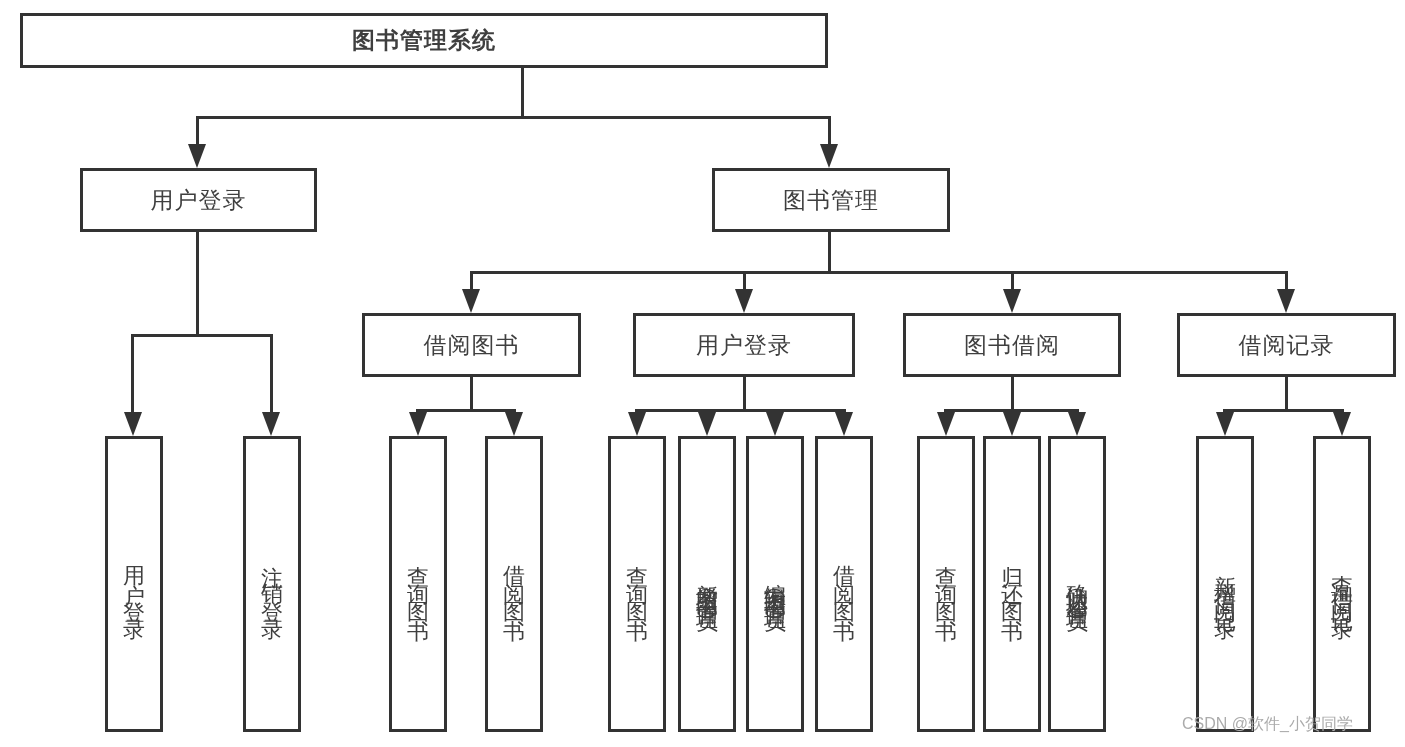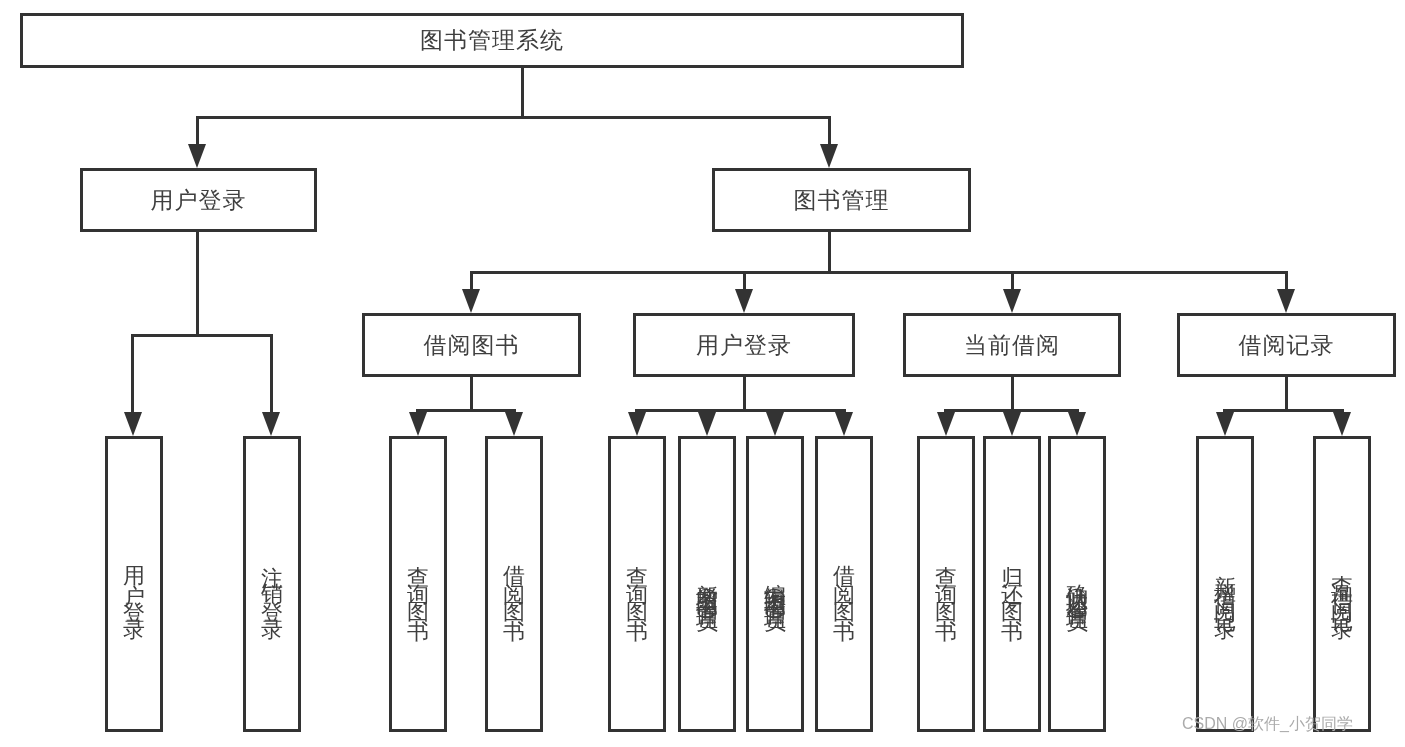--- a/index.html
+++ b/index.html
@@ -61,31 +61,31 @@
     color: #ababab;
     font-size: 16px;
     white-space: nowrap;
   }
 </style>
 </head>
 <body>
 
 <div class="stage">
 
-  <div class="node" style="left:20px; top:13px; width:944px; height:55px;">图书管理系统</div>
+  <div class="node" style="left:20px; top:13px; width:808px; height:55px;font-weight:bold;">图书管理系统</div>
 
   <div class="vline" style="left:521px; top:66px; height:53px;"></div>
   <div class="hline" style="left:196px; top:116px; width:635px;"></div>
   <div class="vline" style="left:196px; top:116px; height:32px;"></div>
   <div class="arrow" style="left:188px; top:144px;"></div>
   <div class="vline" style="left:828px; top:116px; height:30px;"></div>
   <div class="arrow" style="left:820px; top:144px;"></div>
 
   <div class="node" style="left:80px; top:168px; width:237px; height:64px;">用户登录</div>
-  <div class="node" style="left:712px; top:168px; width:259px; height:64px;">图书管理</div>
+  <div class="node" style="left:712px; top:168px; width:238px; height:64px;">图书管理</div>
 
   <div class="vline" style="left:196px; top:231px; height:106px;"></div>
   <div class="hline" style="left:131px; top:334px; width:142px;"></div>
   <div class="vline" style="left:131px; top:334px; height:78px;"></div>
   <div class="arrow" style="left:124px; top:412px;"></div>
   <div class="vline" style="left:270px; top:334px; height:78px;"></div>
   <div class="arrow" style="left:262px; top:412px;"></div>
 
   <div class="vline" style="left:828px; top:231px; height:43px;"></div>
   <div class="hline" style="left:470px; top:271px; width:818px;"></div>
@@ -93,21 +93,21 @@
   <div class="arrow" style="left:462px; top:289px;"></div>
   <div class="vline" style="left:743px; top:271px; height:20px;"></div>
   <div class="arrow" style="left:735px; top:289px;"></div>
   <div class="vline" style="left:1011px; top:271px; height:20px;"></div>
   <div class="arrow" style="left:1003px; top:289px;"></div>
   <div class="vline" style="left:1285px; top:271px; height:20px;"></div>
   <div class="arrow" style="left:1277px; top:289px;"></div>
 
   <div class="node" style="left:362px; top:313px; width:219px; height:64px;">借阅图书</div>
   <div class="node" style="left:633px; top:313px; width:222px; height:64px;">用户登录</div>
-  <div class="node" style="left:903px; top:313px; width:218px; height:64px;">当前借阅</div>
+  <div class="node" style="left:903px; top:313px; width:218px; height:64px;">图书借阅</div>
   <div class="node" style="left:1177px; top:313px; width:219px; height:64px;">借阅记录</div>
 
   <div class="vline" style="left:470px; top:376px; height:36px;"></div>
   <div class="hline" style="left:416px; top:409px; width:100px;"></div>
   <div class="arrow" style="left:409px; top:412px;"></div>
   <div class="arrow" style="left:505px; top:412px;"></div>
 
   <div class="vline" style="left:743px; top:376px; height:36px;"></div>
   <div class="hline" style="left:635px; top:409px; width:211px;"></div>
   <div class="arrow" style="left:628px; top:412px;"></div>

